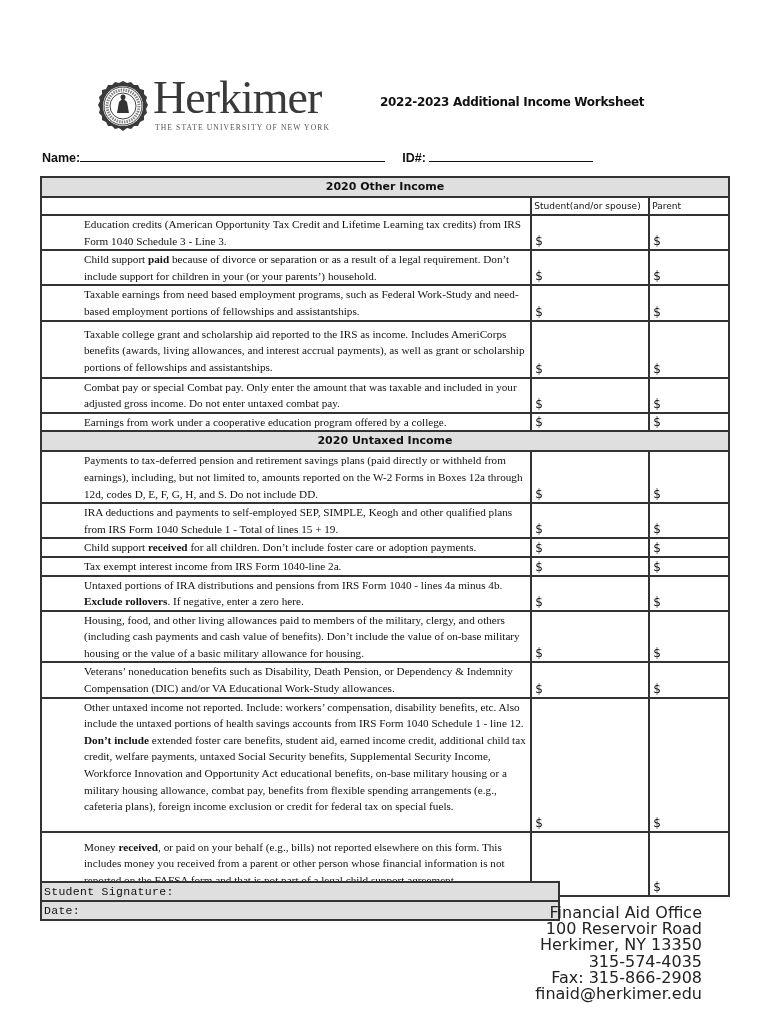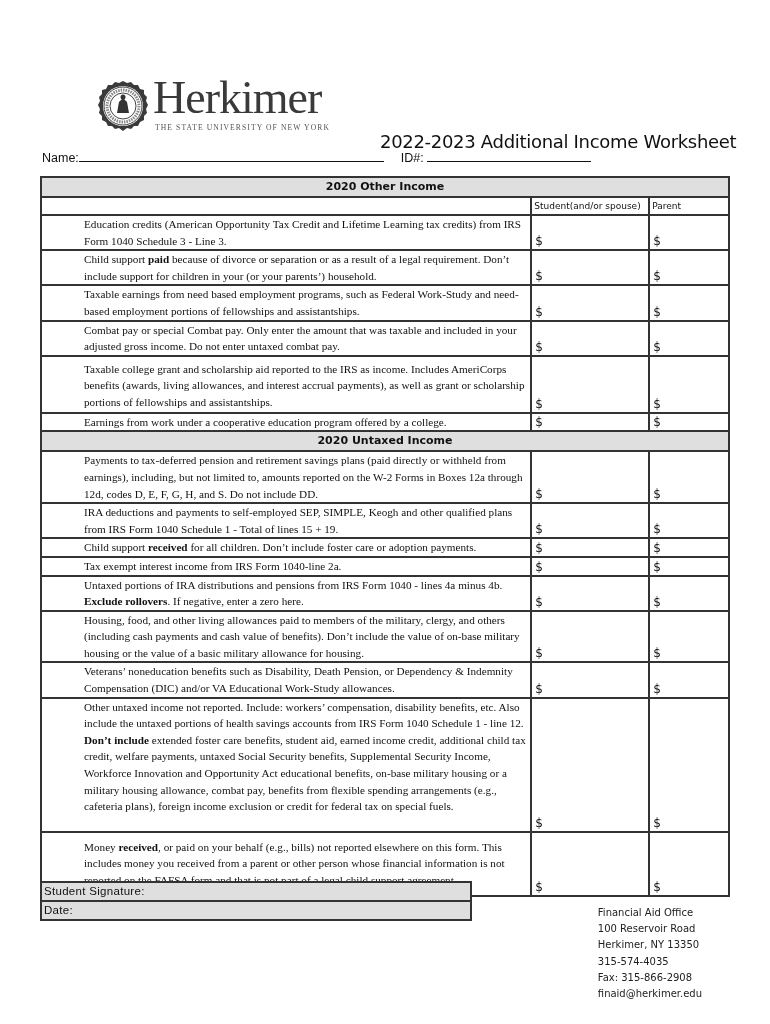--- a/index.html
+++ b/index.html
@@ -1,34 +1,34 @@
 <!DOCTYPE html>
 <html><head>
 <meta charset="utf-8">
 <style>
   html, body { margin:0; padding:0; background:#fff; }
   body { width:770px; height:1024px; position:relative; overflow:hidden; font-family:"Liberation Serif", serif; color:#111; }
   .logo { position:absolute; left:97px; top:78px; width:240px; height:58px; }
   .seal { position:absolute; left:0; top:2px; width:52px; height:52px; }
   .wordmark { position:absolute; left:56px; top:-6px; font-family:"Liberation Serif", serif; font-size:46px; color:#3a3a3a; letter-spacing:-1px; line-height:52px; }
   .tagline { position:absolute; left:58px; top:45px; font-family:"Liberation Serif", serif; font-size:7.6px; letter-spacing:1.1px; color:#555; white-space:nowrap; }
-  .title { position:absolute; left:380px; top:95px; font-family:"DejaVu Sans", sans-serif; font-weight:normal; font-size:18px; letter-spacing:-0.3px; white-space:nowrap;margin-top:36px; }
-  .namerow { position:absolute; left:42px; top:150px; font-family:"Liberation Sans", sans-serif; font-weight:normal; font-size:12.5px; white-space:nowrap; }
+  .title { position:absolute; left:380px; top:95px; font-family:"DejaVu Sans", sans-serif; font-weight:bold; font-size:12px; letter-spacing:-0.3px; white-space:nowrap; }
+  .namerow { position:absolute; left:42px; top:150px; font-family:"Liberation Sans", sans-serif; font-weight:bold; font-size:12.5px; white-space:nowrap; }
   .namerow .line { display:inline-block; border-bottom:1px solid #111; height:11px; vertical-align:baseline; }
   table.ws { position:absolute; left:40px; top:176px; width:690px; border-collapse:collapse; font-size:11.2px; line-height:16.6px; }
   table.ws td { border:2px solid #333; padding:0 2px; vertical-align:top; }
   table.ws td.amt { font-family:"DejaVu Sans", sans-serif; font-size:12px; vertical-align:bottom; padding:0 3px; line-height:15px; }
   table.ws td.desc { width:480px;padding-left:42px; }
   table.ws td.stu { width:116px; }
   table.ws td.par { width:78px; }
   tr.section td { background:#dfdfdf; text-align:center; font-family:"DejaVu Sans", sans-serif; font-weight:bold; font-size:11px; line-height:18px; }
   tr.colhead td { font-family:"DejaVu Sans", sans-serif; font-size:9px; line-height:16px; vertical-align:bottom; }
-  table.sig { position:absolute; left:40px; top:881px; width:432px; border-collapse:collapse; font-family:Liberation Sans, sans-serif; font-size:11.5px; }
+  table.sig { position:absolute; left:40px; top:881px; width:520px; border-collapse:collapse; font-family:Liberation Mono, monospace; font-size:11.5px; }
   table.sig td { border:2px solid #333; background:#dfdfdf; padding:0 2px; line-height:17px; letter-spacing:0.3px; }
-  .contact { position:absolute; right:68px; top:905px; text-align:left; font-family:"DejaVu Sans", sans-serif; font-size:10px; line-height:16.2px; color:#222; }
+  .contact { position:absolute; right:68px; top:905px; text-align:right; font-family:"DejaVu Sans", sans-serif; font-size:16px; line-height:16.2px; color:#222; }
   b { font-weight:bold; }
 </style>
 </head>
 <body>
 
 <div class="logo">
   <svg class="seal" viewBox="0 0 52 52">
     <polygon points="26,1 30,3 34,2 37,5 41,5 43,9 47,10 47,14 50,17 49,21 51,25 49,29 50,33 47,36 47,40 43,42 41,46 37,46 34,49 30,48 26,51 22,48 18,49 15,46 11,46 9,42 5,40 5,36 2,33 3,29 1,25 3,21 2,17 5,14 5,10 9,9 11,5 15,5 18,2 22,3" fill="#3a3a3a"></polygon>
     <circle cx="26" cy="26" r="20" fill="#fff"></circle>
     <circle cx="26" cy="26" r="19" fill="none" stroke="#444" stroke-width="1"></circle>
@@ -69,26 +69,26 @@
       <td class="desc" style="height:31px"><span>Child support </span><b>paid</b><span> because of divorce or separation or as a result of a legal requirement. Don’t include support for children in your (or your parents’) household.</span></td>
       <td class="amt"><span>$</span></td>
       <td class="amt"><span>$</span></td>
     </tr>
     <tr>
       <td class="desc" style="height:33px"><span>Taxable earnings from need based employment programs, such as Federal Work-Study and need-based employment portions of fellowships and assistantships.</span></td>
       <td class="amt"><span>$</span></td>
       <td class="amt"><span>$</span></td>
     </tr>
     <tr>
-      <td class="desc" style="height:31px"><span>Combat pay or special Combat pay.  Only enter the amount that was taxable and included in your adjusted gross income.  Do not enter untaxed combat pay.</span></td>
+      <td class="desc" style="height:51px;padding-top:4px"><span>Taxable college grant and scholarship aid reported to the IRS as income.  Includes AmeriCorps benefits (awards, living allowances, and interest accrual payments), as well as grant or scholarship portions of fellowships and assistantships.</span></td>
       <td class="amt"><span>$</span></td>
       <td class="amt"><span>$</span></td>
     </tr>
     <tr>
-      <td class="desc" style="height:51px;padding-top:4px"><span>Taxable college grant and scholarship aid reported to the IRS as income.  Includes AmeriCorps benefits (awards, living allowances, and interest accrual payments), as well as grant or scholarship portions of fellowships and assistantships.</span></td>
+      <td class="desc" style="height:31px"><span>Combat pay or special Combat pay.  Only enter the amount that was taxable and included in your adjusted gross income.  Do not enter untaxed combat pay.</span></td>
       <td class="amt"><span>$</span></td>
       <td class="amt"><span>$</span></td>
     </tr>
     <tr>
       <td class="desc"><span>Earnings from work under a cooperative education program offered by a college.</span></td>
       <td class="amt"><span>$</span></td>
       <td class="amt"><span>$</span></td>
     </tr>
 
     <tr class="section">

